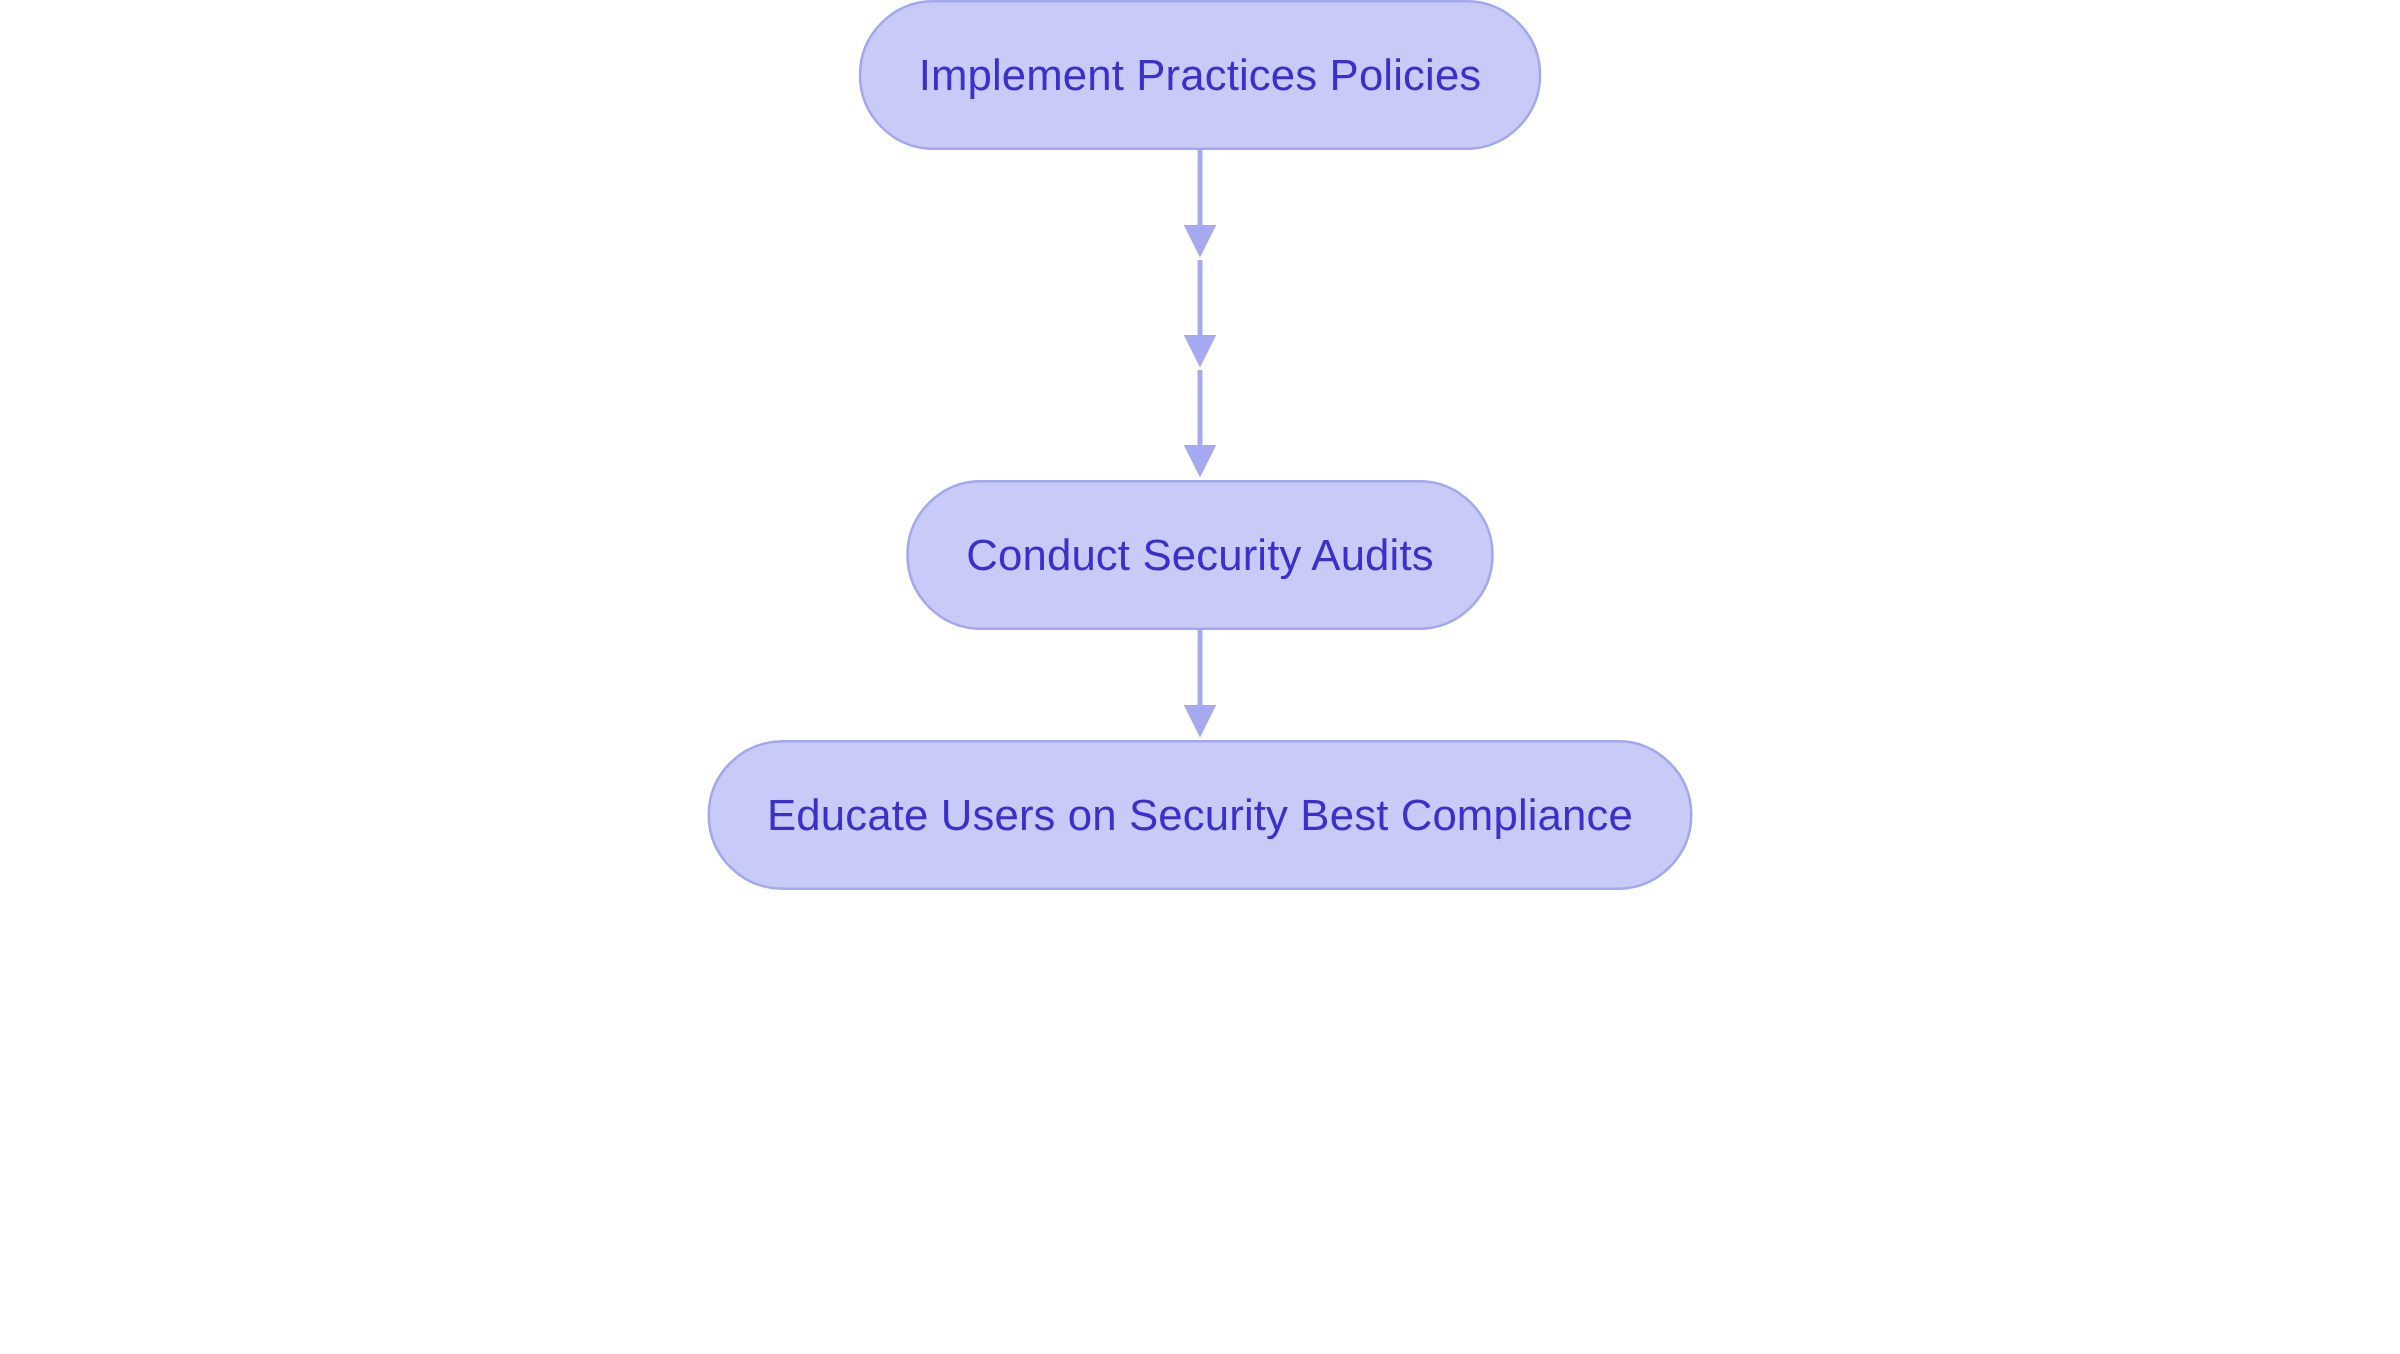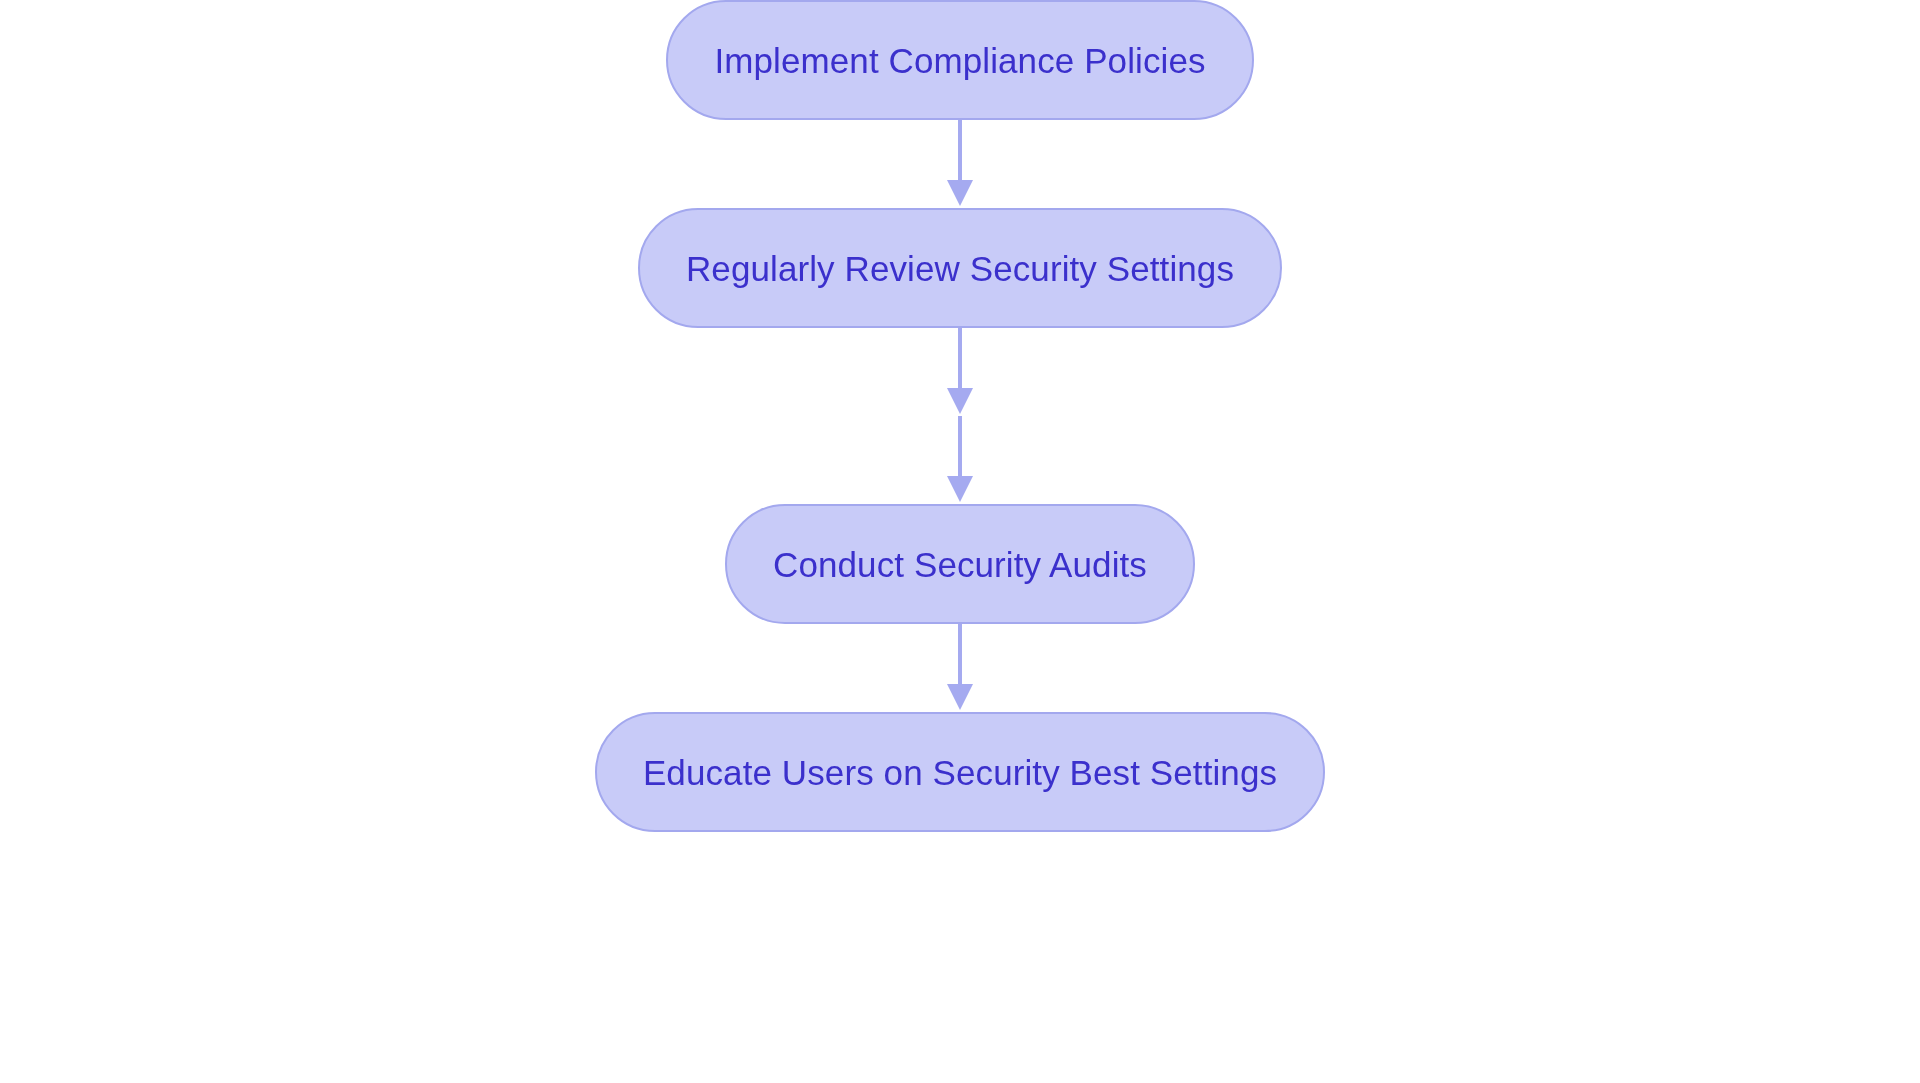--- a/index.html
+++ b/index.html
@@ -67,34 +67,29 @@
     fill: #a5aaf0;
   }
 </style>
 </head>
 <body>
 
 <div id="flowchart">
 
   <div class="flow-step">
     <div class="node">
-      <span>Implement Compliance Policies</span>
+      <span>Implement Practices Policies</span>
     </div>
   </div>
 
   <svg class="connector" viewBox="0 0 40 88">
     <line class="arrow-line" x1="20" y1="0" x2="20" y2="64"></line>
     <polygon class="arrow-head" points="20,86 7,60 33,60"></polygon>
   </svg>
 
-  <div class="flow-step">
-    <div class="node">
-      <span>Regularly Review Security Settings</span>
-    </div>
-  </div>
 
   <svg class="connector" viewBox="0 0 40 88">
     <line class="arrow-line" x1="20" y1="0" x2="20" y2="64"></line>
     <polygon class="arrow-head" points="20,86 7,60 33,60"></polygon>
   </svg>
 
 
   <svg class="connector" viewBox="0 0 40 88">
     <line class="arrow-line" x1="20" y1="0" x2="20" y2="64"></line>
     <polygon class="arrow-head" points="20,86 7,60 33,60"></polygon>
@@ -106,17 +101,17 @@
     </div>
   </div>
 
   <svg class="connector" viewBox="0 0 40 88">
     <line class="arrow-line" x1="20" y1="0" x2="20" y2="64"></line>
     <polygon class="arrow-head" points="20,86 7,60 33,60"></polygon>
   </svg>
 
   <div class="flow-step">
     <div class="node">
-      <span>Educate Users on Security Best Settings</span>
+      <span>Educate Users on Security Best Compliance</span>
     </div>
   </div>
 
 </div>
 
 </body></html>

